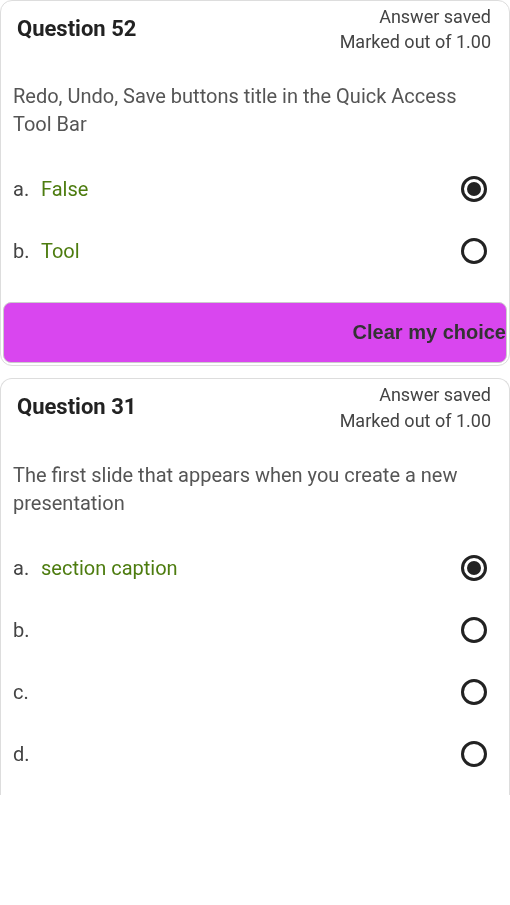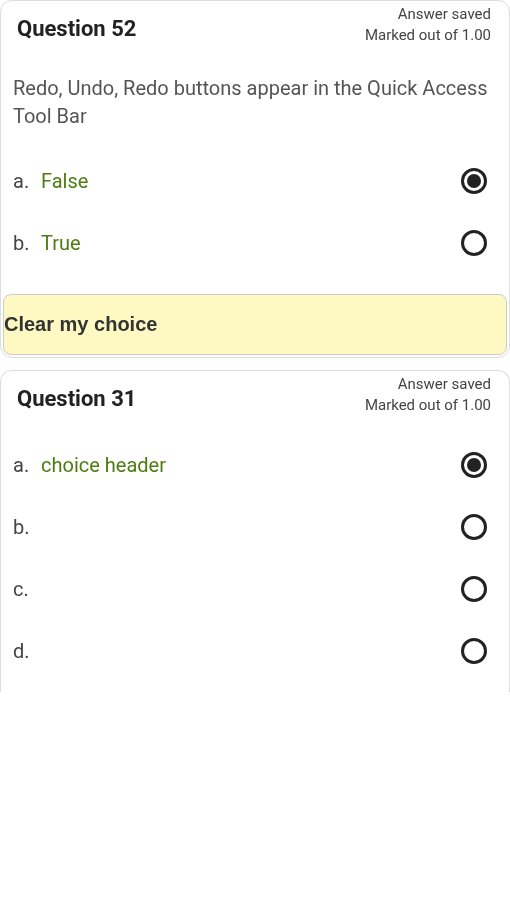--- a/index.html
+++ b/index.html
@@ -27,21 +27,21 @@
       padding: 3px 18px 8px 16px;
     }
     .question-title {
       font-size: 22px;
       font-weight: 700;
       color: #222;
       padding-top: 12px;
     }
     .status-block {
       text-align: right;
-      font-size: 15px;
+      font-size: 18px;
       color: #444;
       line-height: 1.4;
     }
     .question-text {
       padding: 20px 16px 10px 12px;
       font-size: 20px;
       color: #555;
       line-height: 1.4;
     }
     .options {
@@ -82,74 +82,75 @@
       height: 14px;
       background: #222;
       border-radius: 50%;
       display: block;
     }
     .clear-btn {
       display: block;
       width: calc(100% - 4px);
       margin: 10px 2px 2px 2px;
       padding: 18px 0;
-      text-align: left;
+      text-align: right;
       font-size: 20px;
       font-weight: 700;
       color: #333;
-      background: #fef9c3;
+      background: #d946ef;
       border: 1px solid #ccc;
       border-radius: 8px;
       cursor: pointer;
     }
   </style>
 </head>
 <body>
 
 <div class="question-card">
   <div class="question-header">
     <div class="question-title">Question 52</div>
     <div class="status-block">
       <div>Answer saved</div>
       <div>Marked out of 1.00</div>
     </div>
   </div>
-  <div class="question-text">Redo, Undo, Redo buttons appear in the Quick Access Tool Bar</div>
+  <div class="question-text">Redo, Undo, Save buttons title in the Quick Access Tool Bar</div>
   <div class="options">
     <div class="option-row">
       <div class="option-label-wrap">
         <span class="option-letter">a.</span>
         <span class="option-text">False</span>
       </div>
       <div class="radio selected"></div>
     </div>
     <div class="option-row">
       <div class="option-label-wrap">
         <span class="option-letter">b.</span>
-        <span class="option-text">True</span>
+        <span class="option-text">Tool</span>
       </div>
       <div class="radio"></div>
     </div>
   </div>
   <button class="clear-btn">Clear my choice</button>
 </div>
 
 <div class="question-card" style="border-bottom:none;border-bottom-left-radius:0;border-bottom-right-radius:0;margin-bottom:0;">
   <div class="question-header">
     <div class="question-title">Question 31</div>
     <div class="status-block">
       <div>Answer saved</div>
       <div>Marked out of 1.00</div>
     </div>
   </div>
+  <div class="question-text">The first slide that appears when you create a new presentation</div>
   <div class="options">
     <div class="option-row">
       <div class="option-label-wrap">
         <span class="option-letter">a.</span>
-        <span class="option-text">choice header</span>
+        <span class="option-text">section caption</span>
       </div>
       <div class="radio selected"></div>
     </div>
     <div class="option-row">
       <div class="option-label-wrap">
         <span class="option-letter">b.</span>
       </div>
       <div class="radio"></div>
     </div>
     <div class="option-row">

